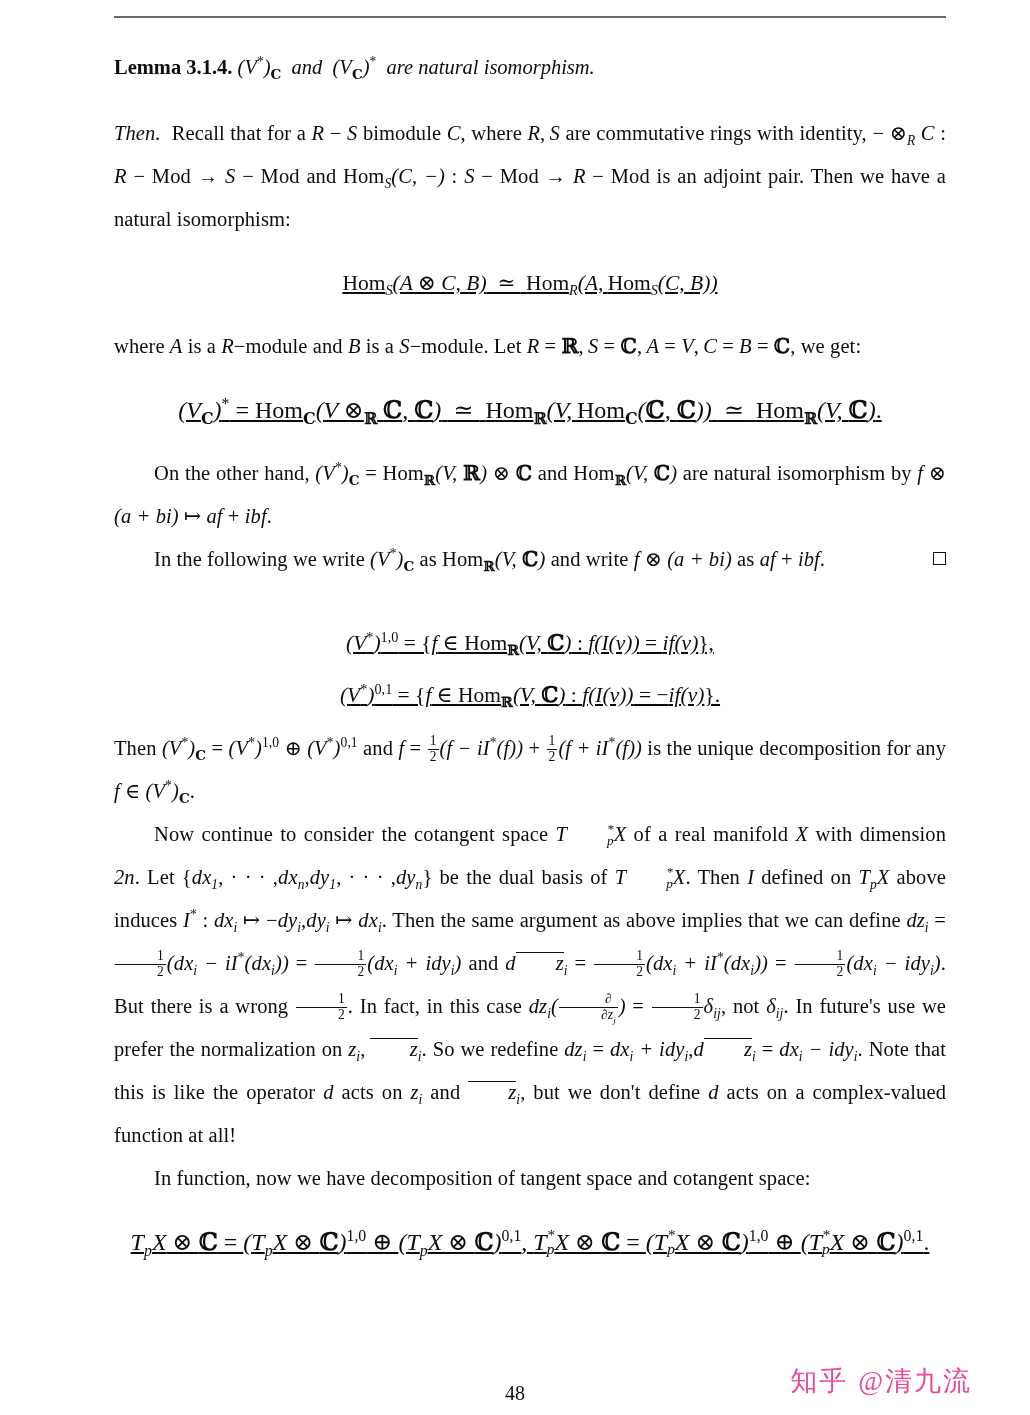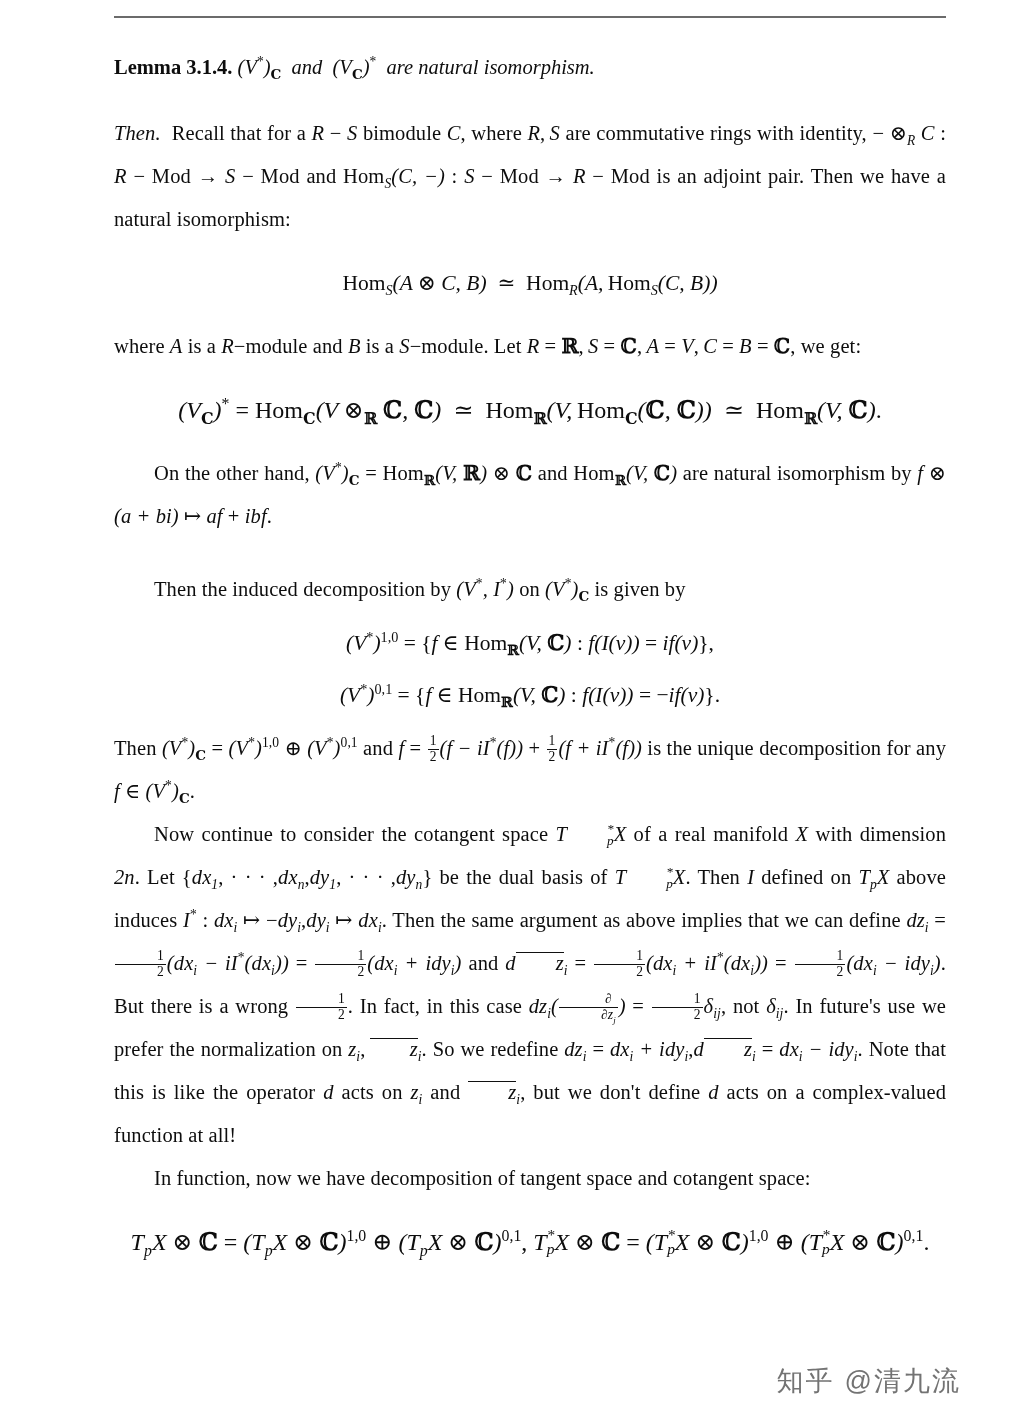--- a/index.html
+++ b/index.html
@@ -115,20 +115,21 @@
   .subsup .s-top { display: block; }
   .subsup .s-bot { display: block; }
 
   
   .display {
     text-align: center;
     font-size: 21px;
     line-height: 40px;
     margin: 0;
     white-space: nowrap;
+    text-decoration: underline;
   }
   .display.big { font-size: 21.5px; }
   .display.wide { font-size: 24px; }
 
   
   .proof-line {
     position: relative;
   }
   .qed {
     display: inline-block;
@@ -147,25 +148,25 @@
     right: 0;
     bottom: 22px;
     text-align: center;
     font-size: 20px;
     color: #111;
   }
 
   
   .watermark {
     position: absolute;
-    right: 33px;
+    right: 22px;
     bottom: 28px;
-    font-family: Liberation Sans, sans-serif;
+    font-family: Liberation Serif, serif;
     font-size: 27px;
-    color: #737373;
+    color: #ec4899;
     letter-spacing: 2px;
     white-space: nowrap;
     user-select: none;
   }
   .watermark .wm-handle { margin-left: 10px; }
 </style>
 </head>
 <body>
 
 <div class="page">
@@ -231,28 +232,30 @@
 
     <p class="para indent">
       On the other hand, <span class="m">(V<sup class="up">*</sup>)<sub class="up bb">C</sub></span> =
       <span class="mr">Hom<sub class="up bb">ℝ</sub></span><span class="m">(V, <span class="bb">ℝ</span>)</span>
       ⊗ <span class="bb">ℂ</span> and
       <span class="mr">Hom<sub class="up bb">ℝ</sub></span><span class="m">(V, <span class="bb">ℂ</span>)</span>
       are natural isomorphism by <span class="m">f</span> ⊗ <span class="m">(a + bi)</span> ↦
       <span class="m">af</span> + <span class="m">ibf</span>.
     </p>
 
+    <p class="para indent proof-line">
+      In the following we write <span class="m">(V<sup class="up">*</sup>)<sub class="up bb">C</sub></span> as
+      <span class="mr">Hom<sub class="up bb">ℝ</sub></span><span class="m">(V, <span class="bb">ℂ</span>)</span>
+      and write <span class="m">f</span> ⊗ <span class="m">(a + bi)</span> as
+      <span class="m">af</span> + <span class="m">ibf</span>.
+      <span class="qed"></span>
+    </p>
 
     <div class="gap-lg"></div>
 
-    <p class="para indent">
-      Then the induced decomposition by
-      <span class="m">(V<sup class="up">*</sup>, I<sup class="up">*</sup>)</span> on
-      <span class="m">(V<sup class="up">*</sup>)<sub class="up bb">C</sub></span> is given by
-    </p>
 
     <div class="gap-sm"></div>
 
     <p class="display big">
       <span class="m">(V<sup class="up">*</sup>)<sup class="up">1,0</sup></span> =
       {<span class="m">f</span> ∈ <span class="mr">Hom<sub class="up bb">ℝ</sub></span><span class="m">(V, <span class="bb">ℂ</span>)</span>
       : <span class="m">f(I(v))</span> = <span class="m">if(v)</span>},
     </p>
 
     <div class="gap-sm"></div>
@@ -311,14 +314,15 @@
       <span class="m">(T<span class="subsup"><span class="s-top">*</span><span class="s-bot">p</span></span>X ⊗ <span class="bb">ℂ</span>)<sup class="up">1,0</sup></span> ⊕
       <span class="m">(T<span class="subsup"><span class="s-top">*</span><span class="s-bot">p</span></span>X ⊗ <span class="bb">ℂ</span>)<sup class="up">0,1</sup></span>.
     </p>
 
   </div>
 
   <div class="watermark">
     <span>知乎</span><span class="wm-handle">@清九流</span>
   </div>
 
+  <div class="folio">48</div>
 
 </div>
 
 </body></html>

